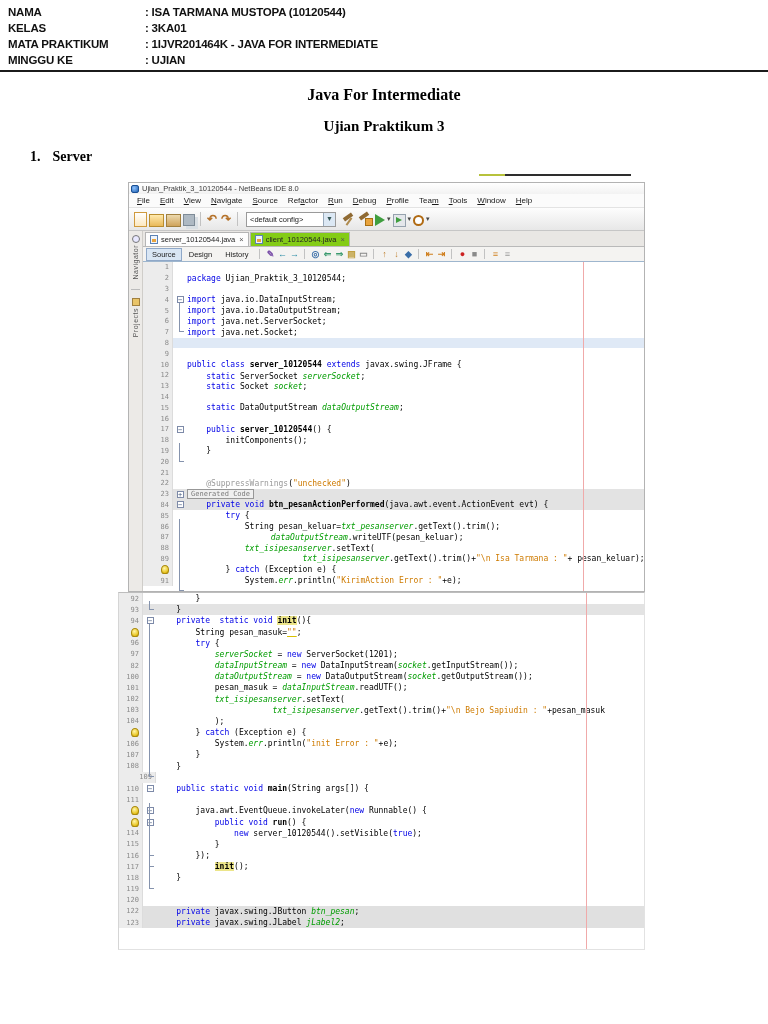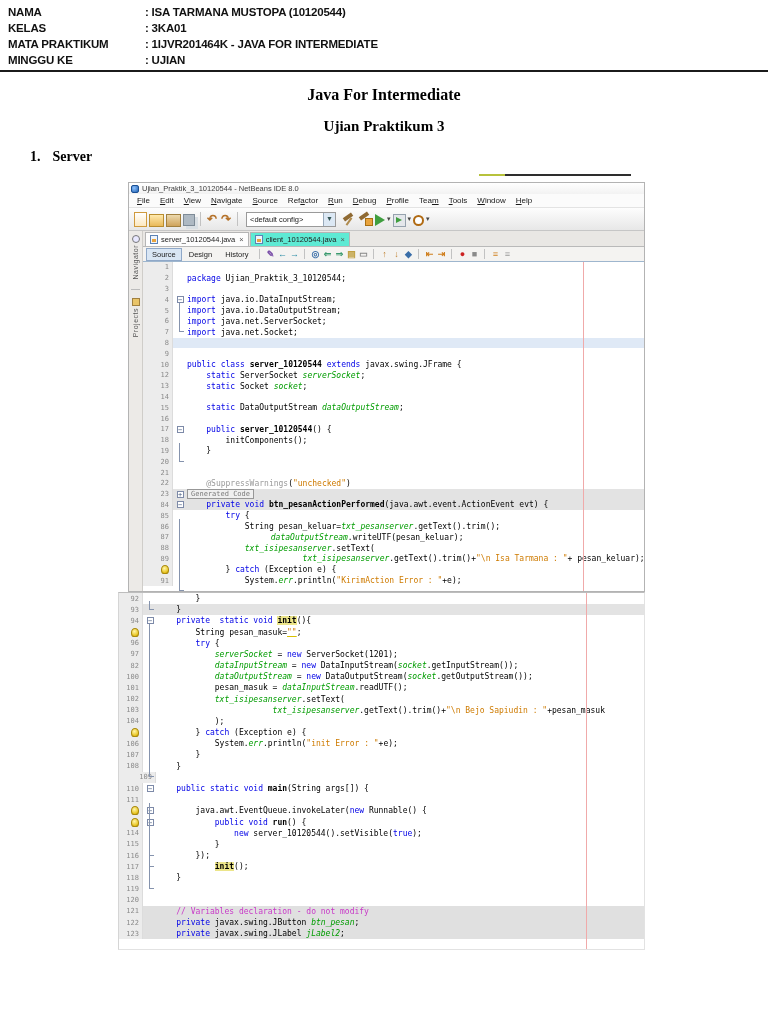--- a/index.html
+++ b/index.html
@@ -67,21 +67,21 @@
   .sidestrip{width:13px;background:#eceae7;border-right:1px solid #cfcdc9;display:flex;flex-direction:column;align-items:center;padding-top:4px;}
   .vtab{display:flex;flex-direction:column;align-items:center;margin-bottom:8px;}
   .vtab .vicon{width:8px;height:8px;margin-bottom:2px;}
   [data-name="navigator-icon"]{border-radius:50%;border:1px solid #777;background:#e8e8ff;box-sizing:border-box;}
   [data-name="projects-icon"]{background:#e9c468;border:1px solid #a1803f;box-sizing:border-box;}
   .vlabel{writing-mode:vertical-rl;transform:rotate(180deg);font-size:7px;color:#555;letter-spacing:0.5px;}
   .vsep{width:9px;height:1px;background:#bbb;margin:2px 0 8px 0;}
   .edcol{flex:1;display:flex;flex-direction:column;min-width:0;}
   .tabs{height:15px;display:flex;align-items:flex-end;background:#e9e7e4;border-bottom:1px solid #b9b9b9;padding-left:2px;}
   .tab{display:flex;align-items:center;height:13px;padding:0 4px;font-size:7.5px;color:#222;
-       border:1px solid #b5b5b5;border-bottom:none;background:#5eead4;margin-right:1px;white-space:nowrap;}
+       border:1px solid #b5b5b5;border-bottom:none;background:#84cc16;margin-right:1px;white-space:nowrap;}
   .tab.active{background:#fdfdfd;}
   .java-file-icon{width:8px;height:9px;background:#eef4fb;border:1px solid #5b82b5;box-sizing:border-box;margin-right:3px;position:relative;}
   .java-file-icon::after{content:"";position:absolute;left:1px;bottom:1px;width:4px;height:3px;background:#e8a33d;}
   .tab .x{margin-left:4px;color:#555;font-size:7.5px;}
   .edbar{height:14px;display:flex;align-items:center;background:#f4f3f1;border-bottom:1px solid #9eb6ce;
          padding-left:3px;font-size:7.5px;color:#222;}
   .edbtn{padding:1px 5px;margin-right:1px;border:1px solid transparent;}
   .edbtn.active{background:#d9e6f4;border:1px solid #8fa8c8;}
   .edsep{width:1px;height:10px;background:#c2c2c2;margin:0 4px;}
   .eglyph{width:12px;text-align:center;font-size:9px;font-weight:bold;line-height:13px;}
@@ -294,21 +294,21 @@
             <div class="crow" data-name="code-line" style="height: 10.8px;">
               <span class="ln" data-name="line-number" style="width: 30px;">9</span>
               <span class="foldc" data-name="fold-column"></span>
               <span class="ct" data-name="code-text"></span>
             </div>
             <div class="crow" data-name="code-line" style="height: 10.8px;">
               <span class="ln" data-name="line-number" style="width: 30px;">10</span>
               <span class="foldc" data-name="fold-column"></span>
               <span class="ct" data-name="code-text"><span class="sk">public class </span><span class="sb">server_10120544 </span><span class="sk">extends </span><span class="st">javax.swing.JFrame {</span></span>
             </div>
-            <div class="crow" data-name="code-line" style="height: 10.8px;">
+            <div class="crow" data-name="code-line" style="height: 10.8px; align-items: flex-end;">
               <span class="ln" data-name="line-number" style="width: 30px;">12</span>
               <span class="foldc" data-name="fold-column"></span>
               <span class="ct" data-name="code-text"><span class="st">    </span><span class="sk">static </span><span class="st">ServerSocket </span><span class="sf">serverSocket</span><span class="st">;</span></span>
             </div>
             <div class="crow" data-name="code-line" style="height: 10.8px;">
               <span class="ln" data-name="line-number" style="width: 30px;">13</span>
               <span class="foldc" data-name="fold-column"></span>
               <span class="ct" data-name="code-text"><span class="st">    </span><span class="sk">static </span><span class="st">Socket </span><span class="sf">socket</span><span class="st">;</span></span>
             </div>
             <div class="crow" data-name="code-line" style="height: 10.8px;">
@@ -569,25 +569,20 @@
           <span class="ln" data-name="line-number" style="width: 24px;">119</span>
           <span class="foldc" data-name="fold-column"></span>
           <span class="ct" data-name="code-text"></span>
         </div>
         <div class="crow" data-name="code-line" style="height: 11.18px;">
           <span class="ln" data-name="line-number" style="width: 24px;">120</span>
           <span class="foldc" data-name="fold-column"></span>
           <span class="ct" data-name="code-text"></span>
         </div>
         <div class="crow bg-block" data-name="code-line" style="height: 11.18px;">
-          <span class="ln" data-name="line-number" style="width: 24px;">121</span>
-          <span class="foldc" data-name="fold-column"></span>
-          <span class="ct" data-name="code-text"><span class="st">    </span><span class="sc">// Variables declaration - do not modify</span></span>
-        </div>
-        <div class="crow bg-block" data-name="code-line" style="height: 11.18px;">
           <span class="ln" data-name="line-number" style="width: 24px;">122</span>
           <span class="foldc" data-name="fold-column"></span>
           <span class="ct" data-name="code-text"><span class="st">    </span><span class="sk">private </span><span class="st">javax.swing.JButton </span><span class="sf">btn_pesan</span><span class="st">;</span></span>
         </div>
         <div class="crow bg-block" data-name="code-line" style="height: 11.18px;">
           <span class="ln" data-name="line-number" style="width: 24px;">123</span>
           <span class="foldc" data-name="fold-column"></span>
           <span class="ct" data-name="code-text"><span class="st">    </span><span class="sk">private </span><span class="st">javax.swing.JLabel </span><span class="sf">jLabel2</span><span class="st">;</span></span>
         </div>
         <div class="foldrange" data-name="fold-guide-line" style="left: 30px; top: 8.385px; height: 8.385px;"></div>

